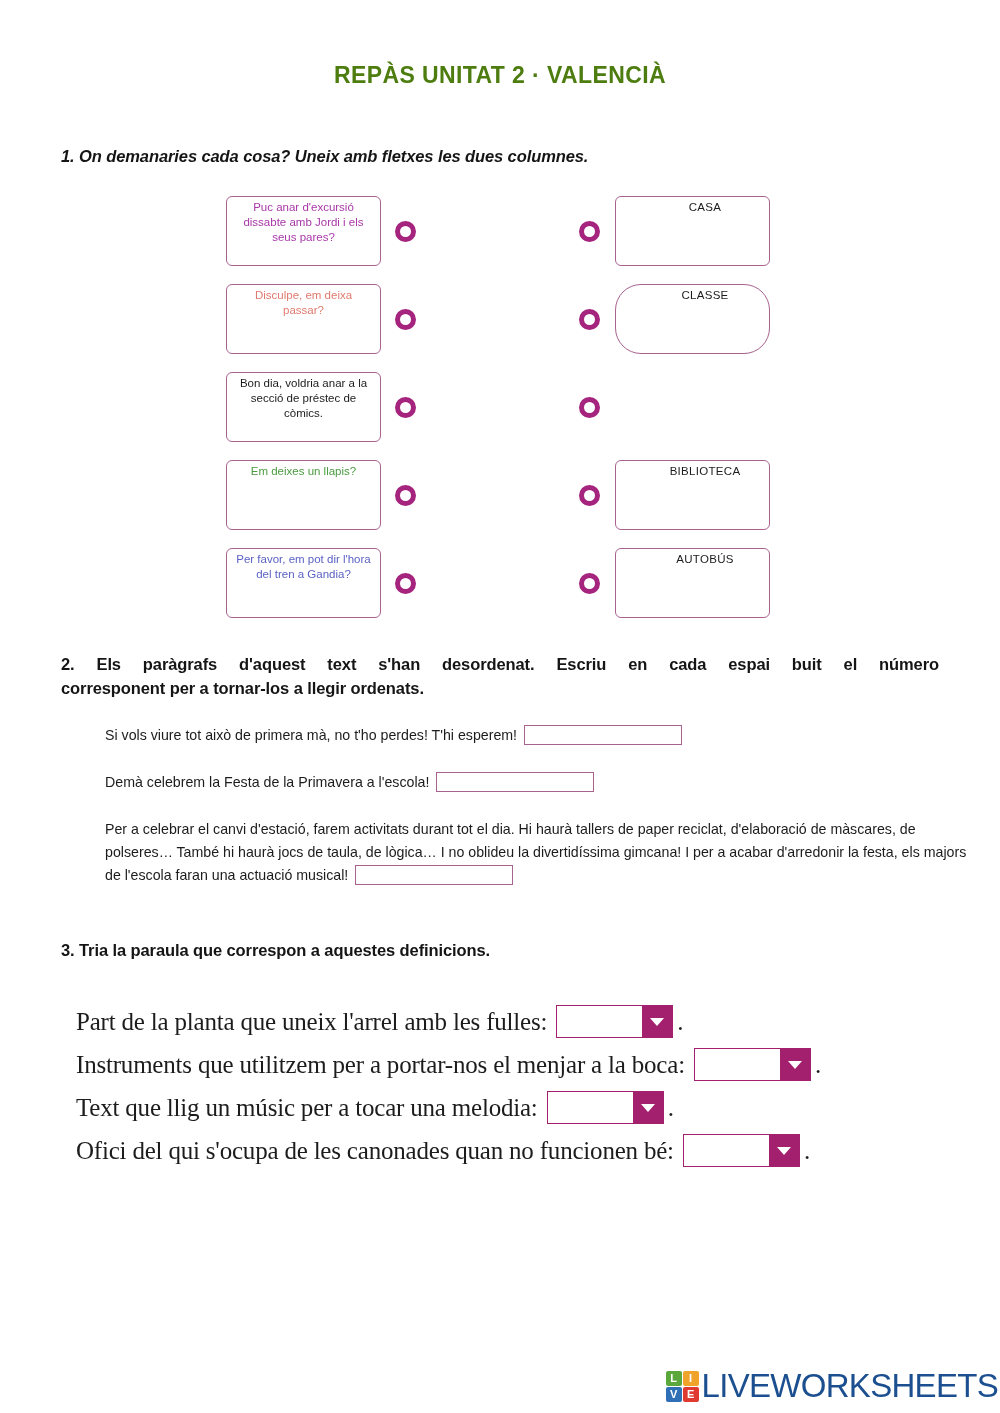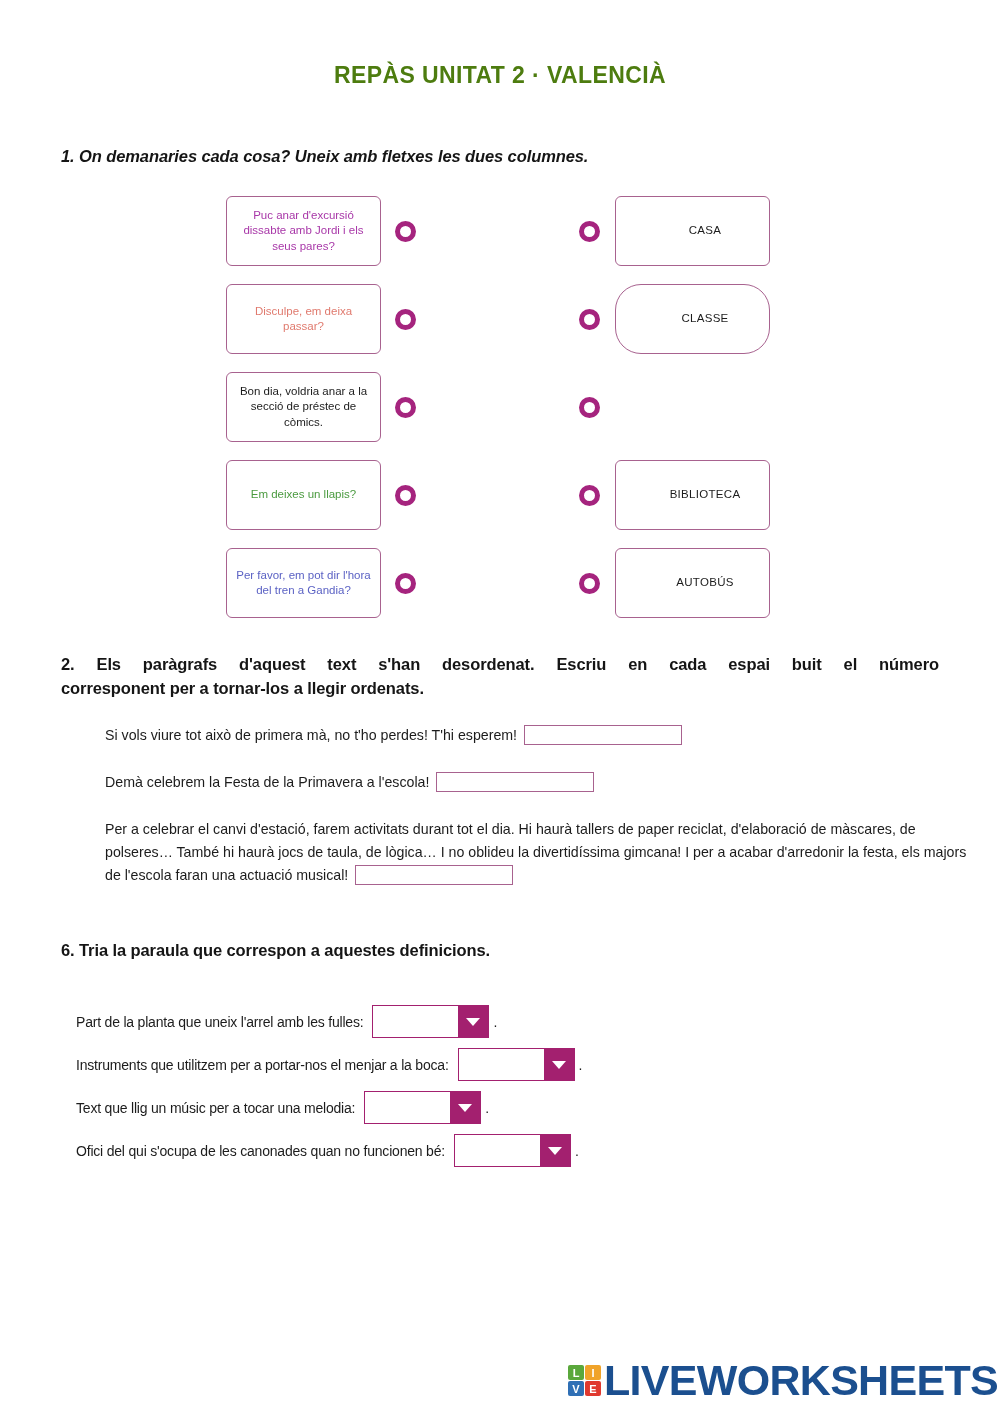--- a/index.html
+++ b/index.html
@@ -58,21 +58,20 @@
     height: 88px;
   }
   .word-box {
     position: absolute;
     width: 155px;
     height: 70px;
     border: 1.4px solid #a8628f;
     border-radius: 6px;
     background: #ffffff;
     display: flex;
-    align-items: center;
     justify-content: center;
     text-align: center;
     font-size: 11.5px;
     line-height: 1.32;
     padding: 3px 7px;
   }
   .word-box.left  { left: 226px; }
   .word-box.right { left: 615px; width: 155px; font-size: 11.5px; letter-spacing: 0.3px; color: #1c1c1c; padding-left: 32px; }
 
   .dot {
@@ -112,22 +111,23 @@
     top: -1px;
   }
   .blank-input.w2 { width: 158px; }
 
   
   #ex3 {
     position: absolute;
     left: 76px;
     top: 1000px;
     width: 880px;
-    font-size: 14px;
+    font-size: 25px;
     color: #1c1c1c;
+    font-family: Liberation Serif, serif;
   }
   .def-row {
     display: flex;
     align-items: center;
     height: 43px;
     white-space: nowrap;
   }
   .def-label { letter-spacing: -0.2px; }
   .select-box {
     display: inline-flex;
@@ -180,22 +180,22 @@
   .logo-tile {
     display: flex;
     align-items: center;
     justify-content: center;
     font-size: 11px;
     font-weight: bold;
     color: #ffffff;
     border-radius: 2px;
   }
   .logo-word {
-    font-size: 43px;
-    font-weight: bold;
+    font-size: 33px;
+    font-weight: normal;
     color: #1b4f8f;
     letter-spacing: -0.7px;
   }
 </style>
 </head>
 <body>
 
 <h1 class="page-title" id="page-title">REPÀS UNITAT 2 · VALENCIÀ</h1>
 
 <div class="q-heading" id="q1-heading">1. On demanaries cada cosa? Uneix amb fletxes les dues columnes.</div>
@@ -262,21 +262,21 @@
 </div>
 
 <div id="ex2">
   <p class="para"><span>Si vols viure tot això de primera mà, no t'ho perdes! T'hi esperem!</span><span class="blank-input"></span></p>
 
   <p class="para"><span>Demà celebrem la Festa de la Primavera a l'escola!</span><span class="blank-input w2"></span></p>
 
   <p class="para last"><span>Per a celebrar el canvi d'estació, farem activitats durant tot el dia. Hi haurà tallers de paper reciclat, d'elaboració de màscares, de polseres… També hi haurà jocs de taula, de lògica… I no oblideu la divertidíssima gimcana! I per a acabar d'arredonir la festa, els majors de l'escola faran una actuació musical!</span><span class="blank-input"></span></p>
 </div>
 
-<div class="q-heading" id="q3-heading">6. Tria la paraula que correspon a aquestes definicions.</div>
+<div class="q-heading" id="q3-heading">3. Tria la paraula que correspon a aquestes definicions.</div>
 
 <div id="ex3">
 
   <div class="def-row">
     <span class="def-label">Part de la planta que uneix l'arrel amb les fulles:</span>
     <span class="select-box" style="border-color: rgb(163, 32, 111);">
       <span class="select-value"></span>
       <span class="select-arrow" style="background: rgb(163, 32, 111);">
           <i class="tri"></i>
         </span>

